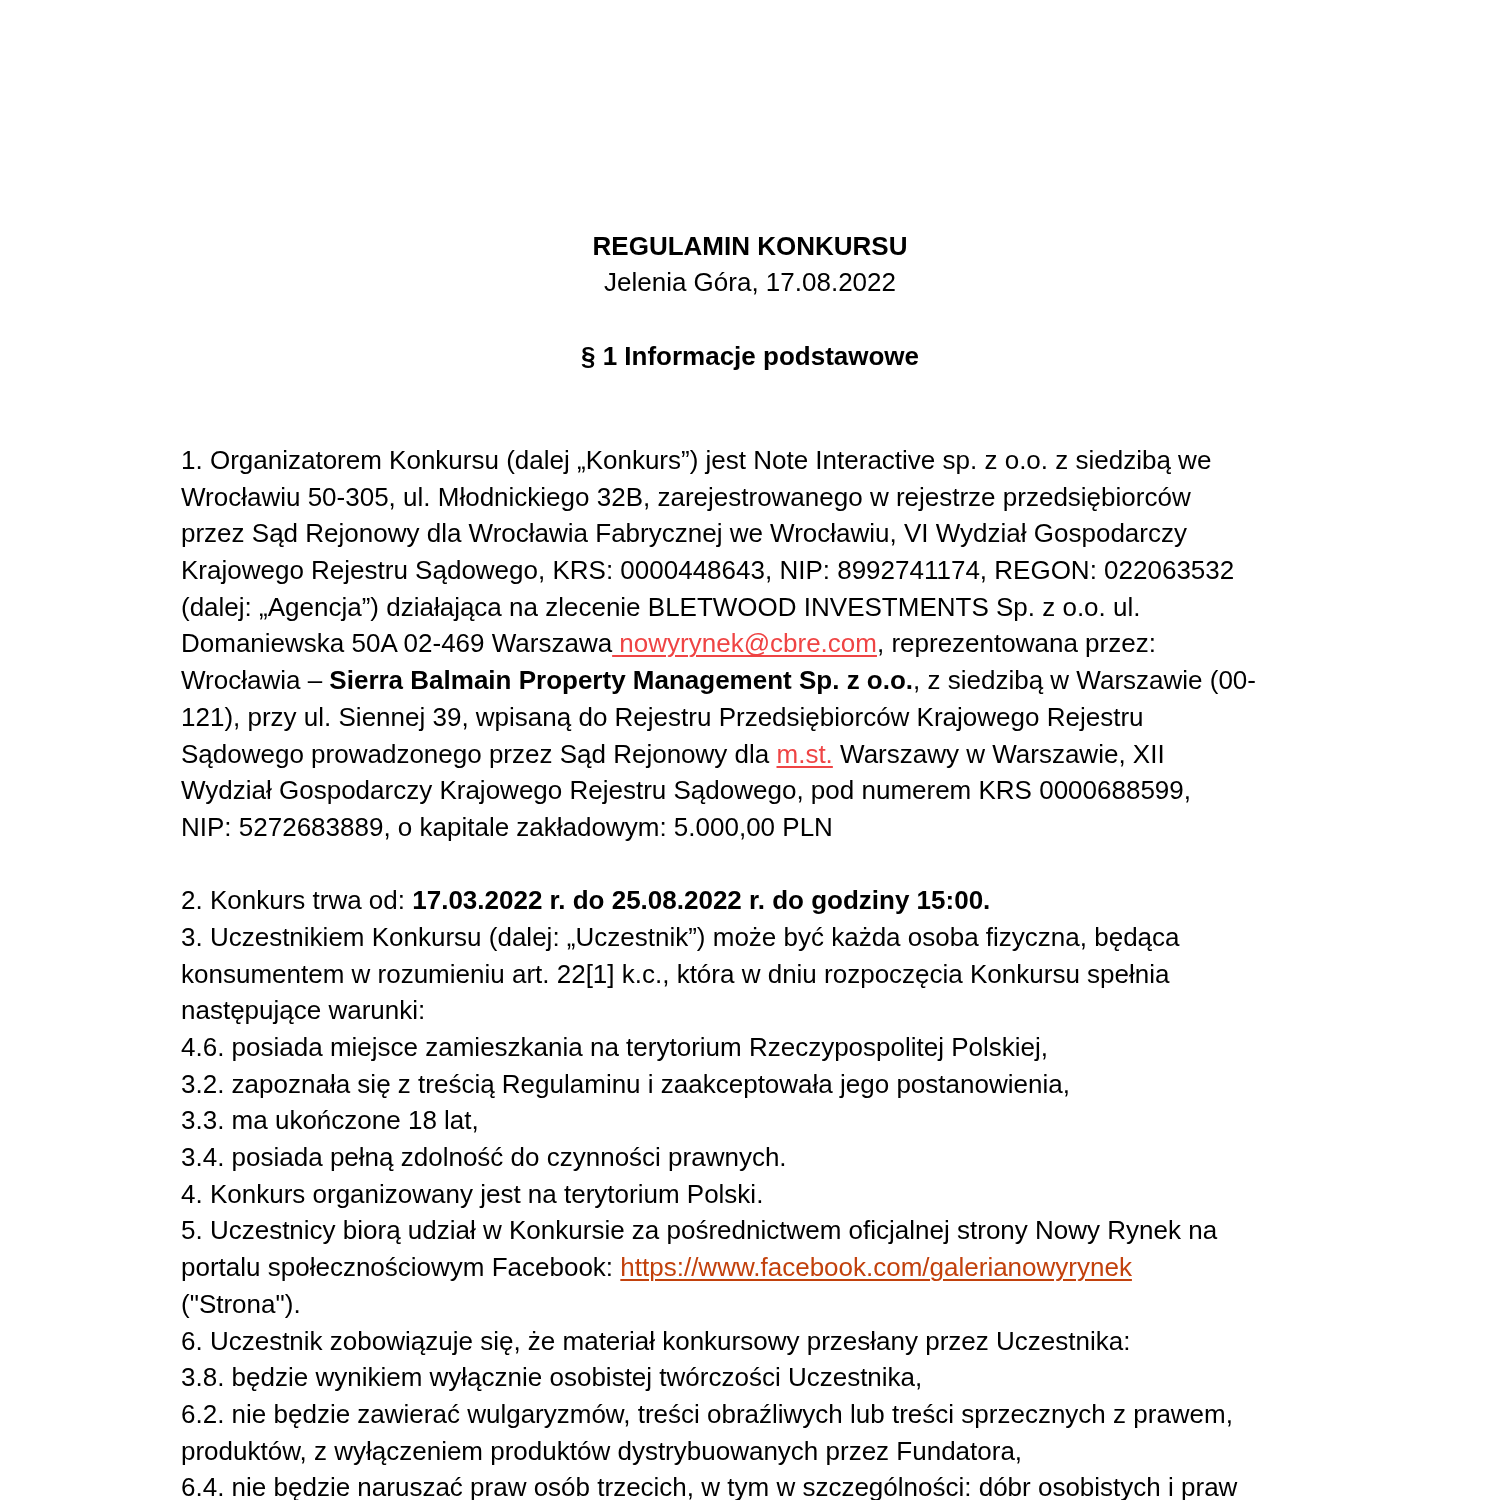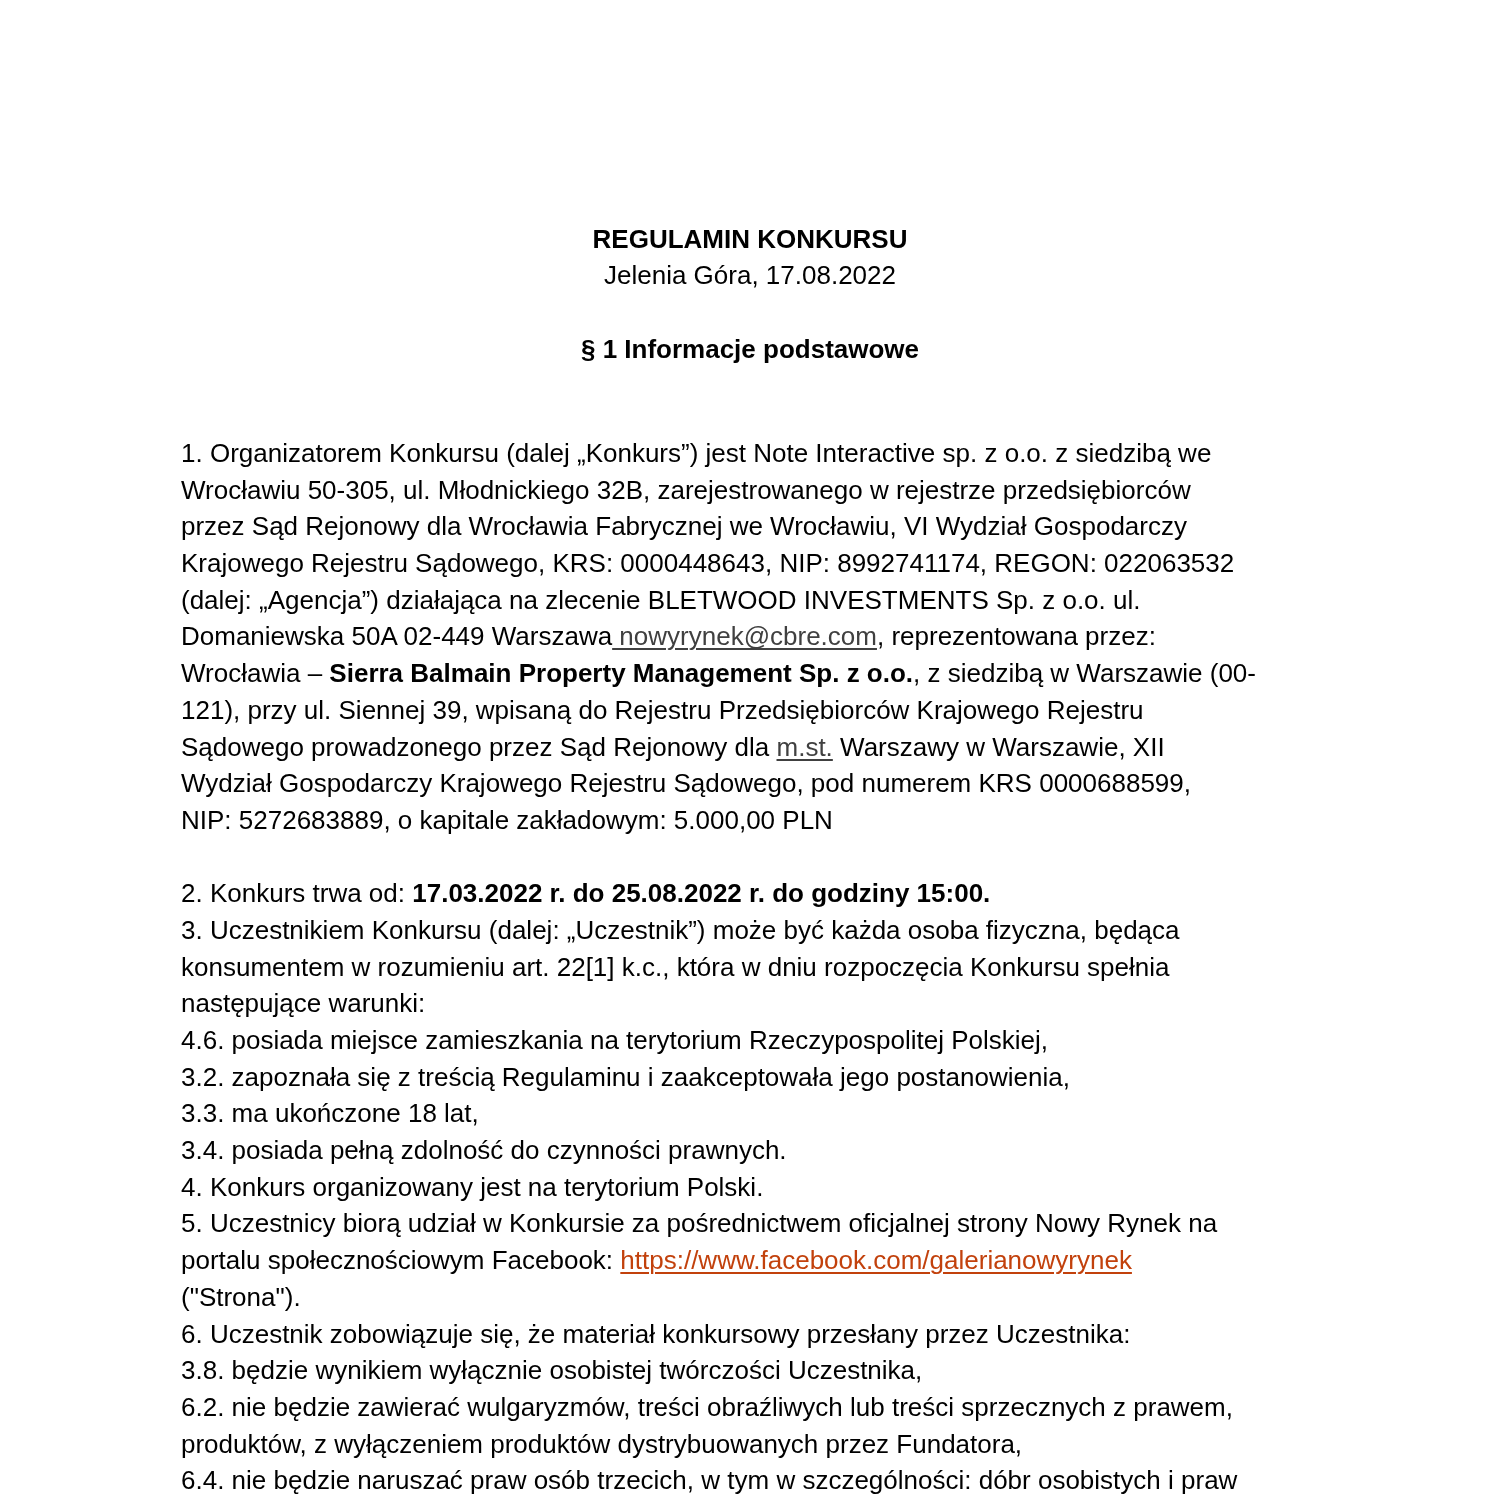--- a/index.html
+++ b/index.html
@@ -1,48 +1,48 @@
 <!DOCTYPE html>
 <html><head>
   <meta charset="utf-8">
   <style>
     html, body { margin: 0; padding: 0; background: #ffffff; }
     body { width: 1500px; height: 1500px; overflow: hidden; position: relative;
            font-family: "Liberation Sans", sans-serif; color: #000000; }
-    .page { position: absolute; left: 0; top: 5px; width: 1500px; height: 1148px; background: #fff; }
+    .page { position: absolute; left: 0; top: 12px; width: 1500px; height: 1148px; background: #fff; }
     .center { position: absolute; left: 0; width: 1500px; text-align: center; white-space: nowrap; font-size: 26px; line-height: 36px; }
     .title { top: 216px; font-weight: bold; }
     .place-date { top: 252px; }
     .section { top: 326px; font-weight: bold; }
     .body { position: absolute; left: 181px; top: 398px; width: 1160px; margin-top: 32px; }
     .line { height: 36.7px; line-height: 36.7px; font-size: 26px; white-space: nowrap; }
     .gap { height: 36.7px; }
     b { font-weight: bold; }
-    a.link-light { color: #404040; text-decoration: underline; text-decoration-thickness: 1.5px; text-underline-offset: 3px; }
+    a.link-light { color: #ef4444; text-decoration: underline; text-decoration-thickness: 1.5px; text-underline-offset: 3px; }
     a.link-dark { color: #c2410c; text-decoration: underline; text-decoration-thickness: 1.5px; text-underline-offset: 3px; }
   </style>
 </head>
 <body>
 
 <div class="page">
 
   <div class="center title">REGULAMIN KONKURSU</div>
   <div class="center place-date">Jelenia Góra, 17.08.2022</div>
   <div class="center section">§ 1 Informacje podstawowe</div>
 
   <div class="body">
 
     <div>
       <div class="line">1. Organizatorem Konkursu (dalej „Konkurs”) jest Note Interactive sp. z o.o. z siedzibą we</div>
       <div class="line">Wrocławiu 50-305, ul. Młodnickiego 32B, zarejestrowanego w rejestrze przedsiębiorców</div>
       <div class="line">przez Sąd Rejonowy dla Wrocławia Fabrycznej we Wrocławiu, VI Wydział Gospodarczy</div>
       <div class="line">Krajowego Rejestru Sądowego, KRS: 0000448643, NIP: 8992741174, REGON: 022063532</div>
       <div class="line">(dalej: „Agencja”) działająca na zlecenie BLETWOOD INVESTMENTS Sp. z o.o. ul.</div>
       <div class="line">
-        <span>Domaniewska 50A 02-449 Warszawa</span><a class="link-light"> nowyrynek@cbre.com</a><span>, reprezentowana przez:</span>
+        <span>Domaniewska 50A 02-469 Warszawa</span><a class="link-light"> nowyrynek@cbre.com</a><span>, reprezentowana przez:</span>
       </div>
       <div class="line">
         <span>Wrocławia – </span><b>Sierra Balmain Property Management Sp. z o.o.</b><span>, z siedzibą w Warszawie (00-</span>
       </div>
       <div class="line">121), przy ul. Siennej 39, wpisaną do Rejestru Przedsiębiorców Krajowego Rejestru</div>
       <div class="line">
         <span>Sądowego prowadzonego przez Sąd Rejonowy dla </span><a class="link-light">m.st.</a><span> Warszawy w Warszawie, XII</span>
       </div>
       <div class="line">Wydział Gospodarczy Krajowego Rejestru Sądowego, pod numerem KRS 0000688599,</div>
       <div class="line">NIP: 5272683889, o kapitale zakładowym: 5.000,00 PLN</div>

